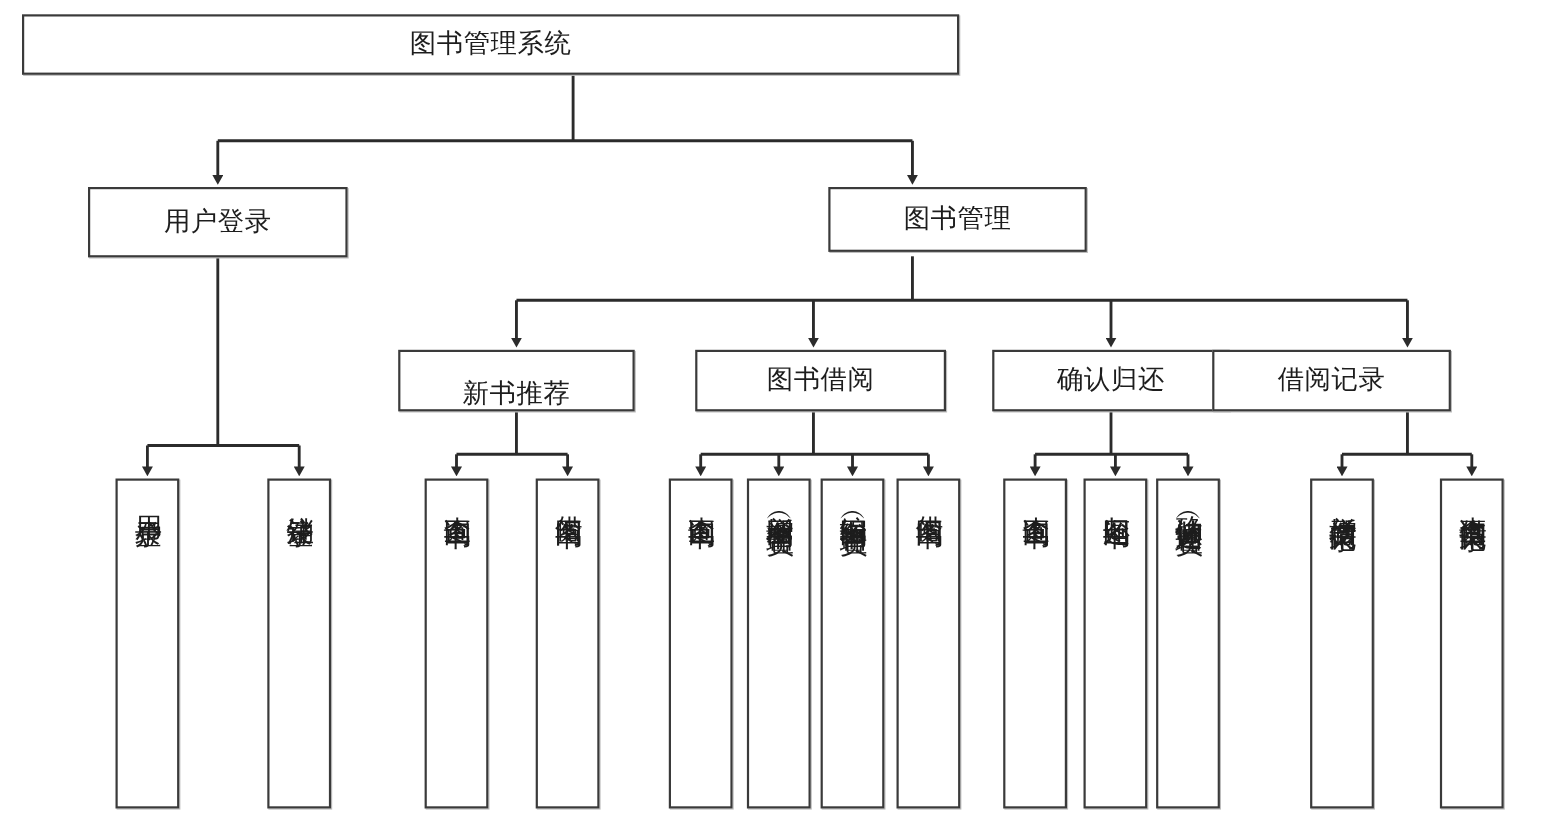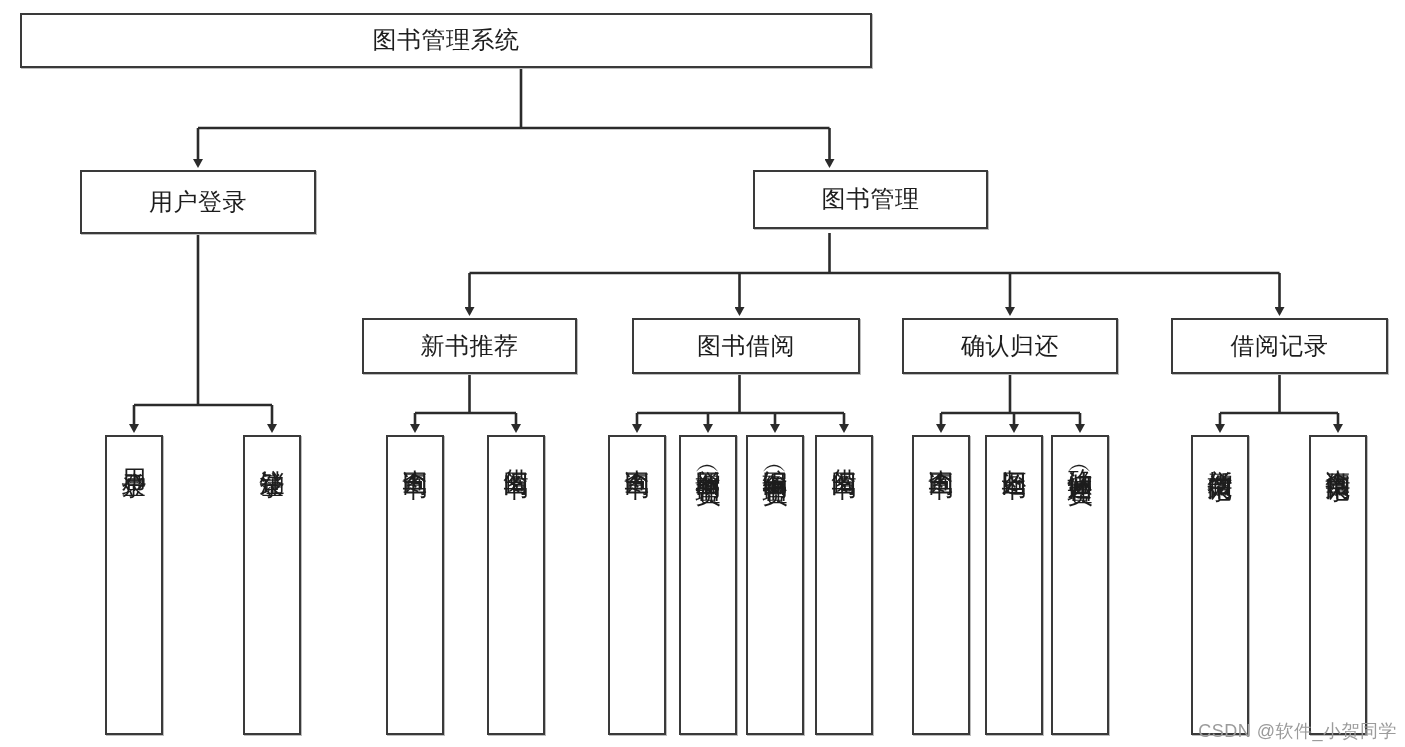--- a/index.html
+++ b/index.html
@@ -118,30 +118,30 @@
   <div id="nodes">
       <div class="node horizontal" style="left: 20px; top: 13px; width: 852px; height: 55px;">
         <span class="node-label">图书管理系统</span>
       </div>
       <div class="node horizontal" style="left: 80px; top: 170px; width: 236px; height: 64px;">
         <span class="node-label">用户登录</span>
       </div>
       <div class="node horizontal" style="left: 712px; top: 170px; width: 235px; height: 59px; margin-left: 41px;">
         <span class="node-label">图书管理</span>
       </div>
-      <div class="node horizontal" style="left: 362px; top: 318px; width: 215px; height: 56px;">
+      <div class="node horizontal" style="left: 362px; top: 318px; width: 215px; height: 56px; align-items: flex-end;">
         <span class="node-label">新书推荐</span>
       </div>
       <div class="node horizontal" style="left: 632px; top: 318px; width: 228px; height: 56px;">
         <span class="node-label">图书借阅</span>
       </div>
       <div class="node horizontal" style="left: 902px; top: 318px; width: 216px; height: 56px;">
         <span class="node-label">确认归还</span>
       </div>
-      <div class="node horizontal" style="left: 1171px; top: 318px; width: 217px; height: 56px;">
+      <div class="node horizontal" style="left: 1102px; top: 318px; width: 217px; height: 56px;">
         <span class="node-label">借阅记录</span>
       </div>
       <div class="node vertical" style="left: 105px; top: 435px; width: 58px; height: 300px;">
         <span class="node-label">用户登录</span>
       </div>
       <div class="node vertical" style="left: 243px; top: 435px; width: 58px; height: 300px;">
         <span class="node-label">注销登录</span>
       </div>
       <div class="node vertical" style="left: 386px; top: 435px; width: 58px; height: 300px;">
         <span class="node-label">查询图书</span>
@@ -171,14 +171,13 @@
         <span class="node-label">确认归还（管理员）</span>
       </div>
       <div class="node vertical" style="left: 1191px; top: 435px; width: 58px; height: 300px;">
         <span class="node-label">新增借阅记录</span>
       </div>
       <div class="node vertical" style="left: 1309px; top: 435px; width: 58px; height: 300px;">
         <span class="node-label">查询借阅记录</span>
       </div>
     </div>
 
-  <div class="watermark">CSDN @软件_小贺同学</div>
 </div>
 
 </body></html>

